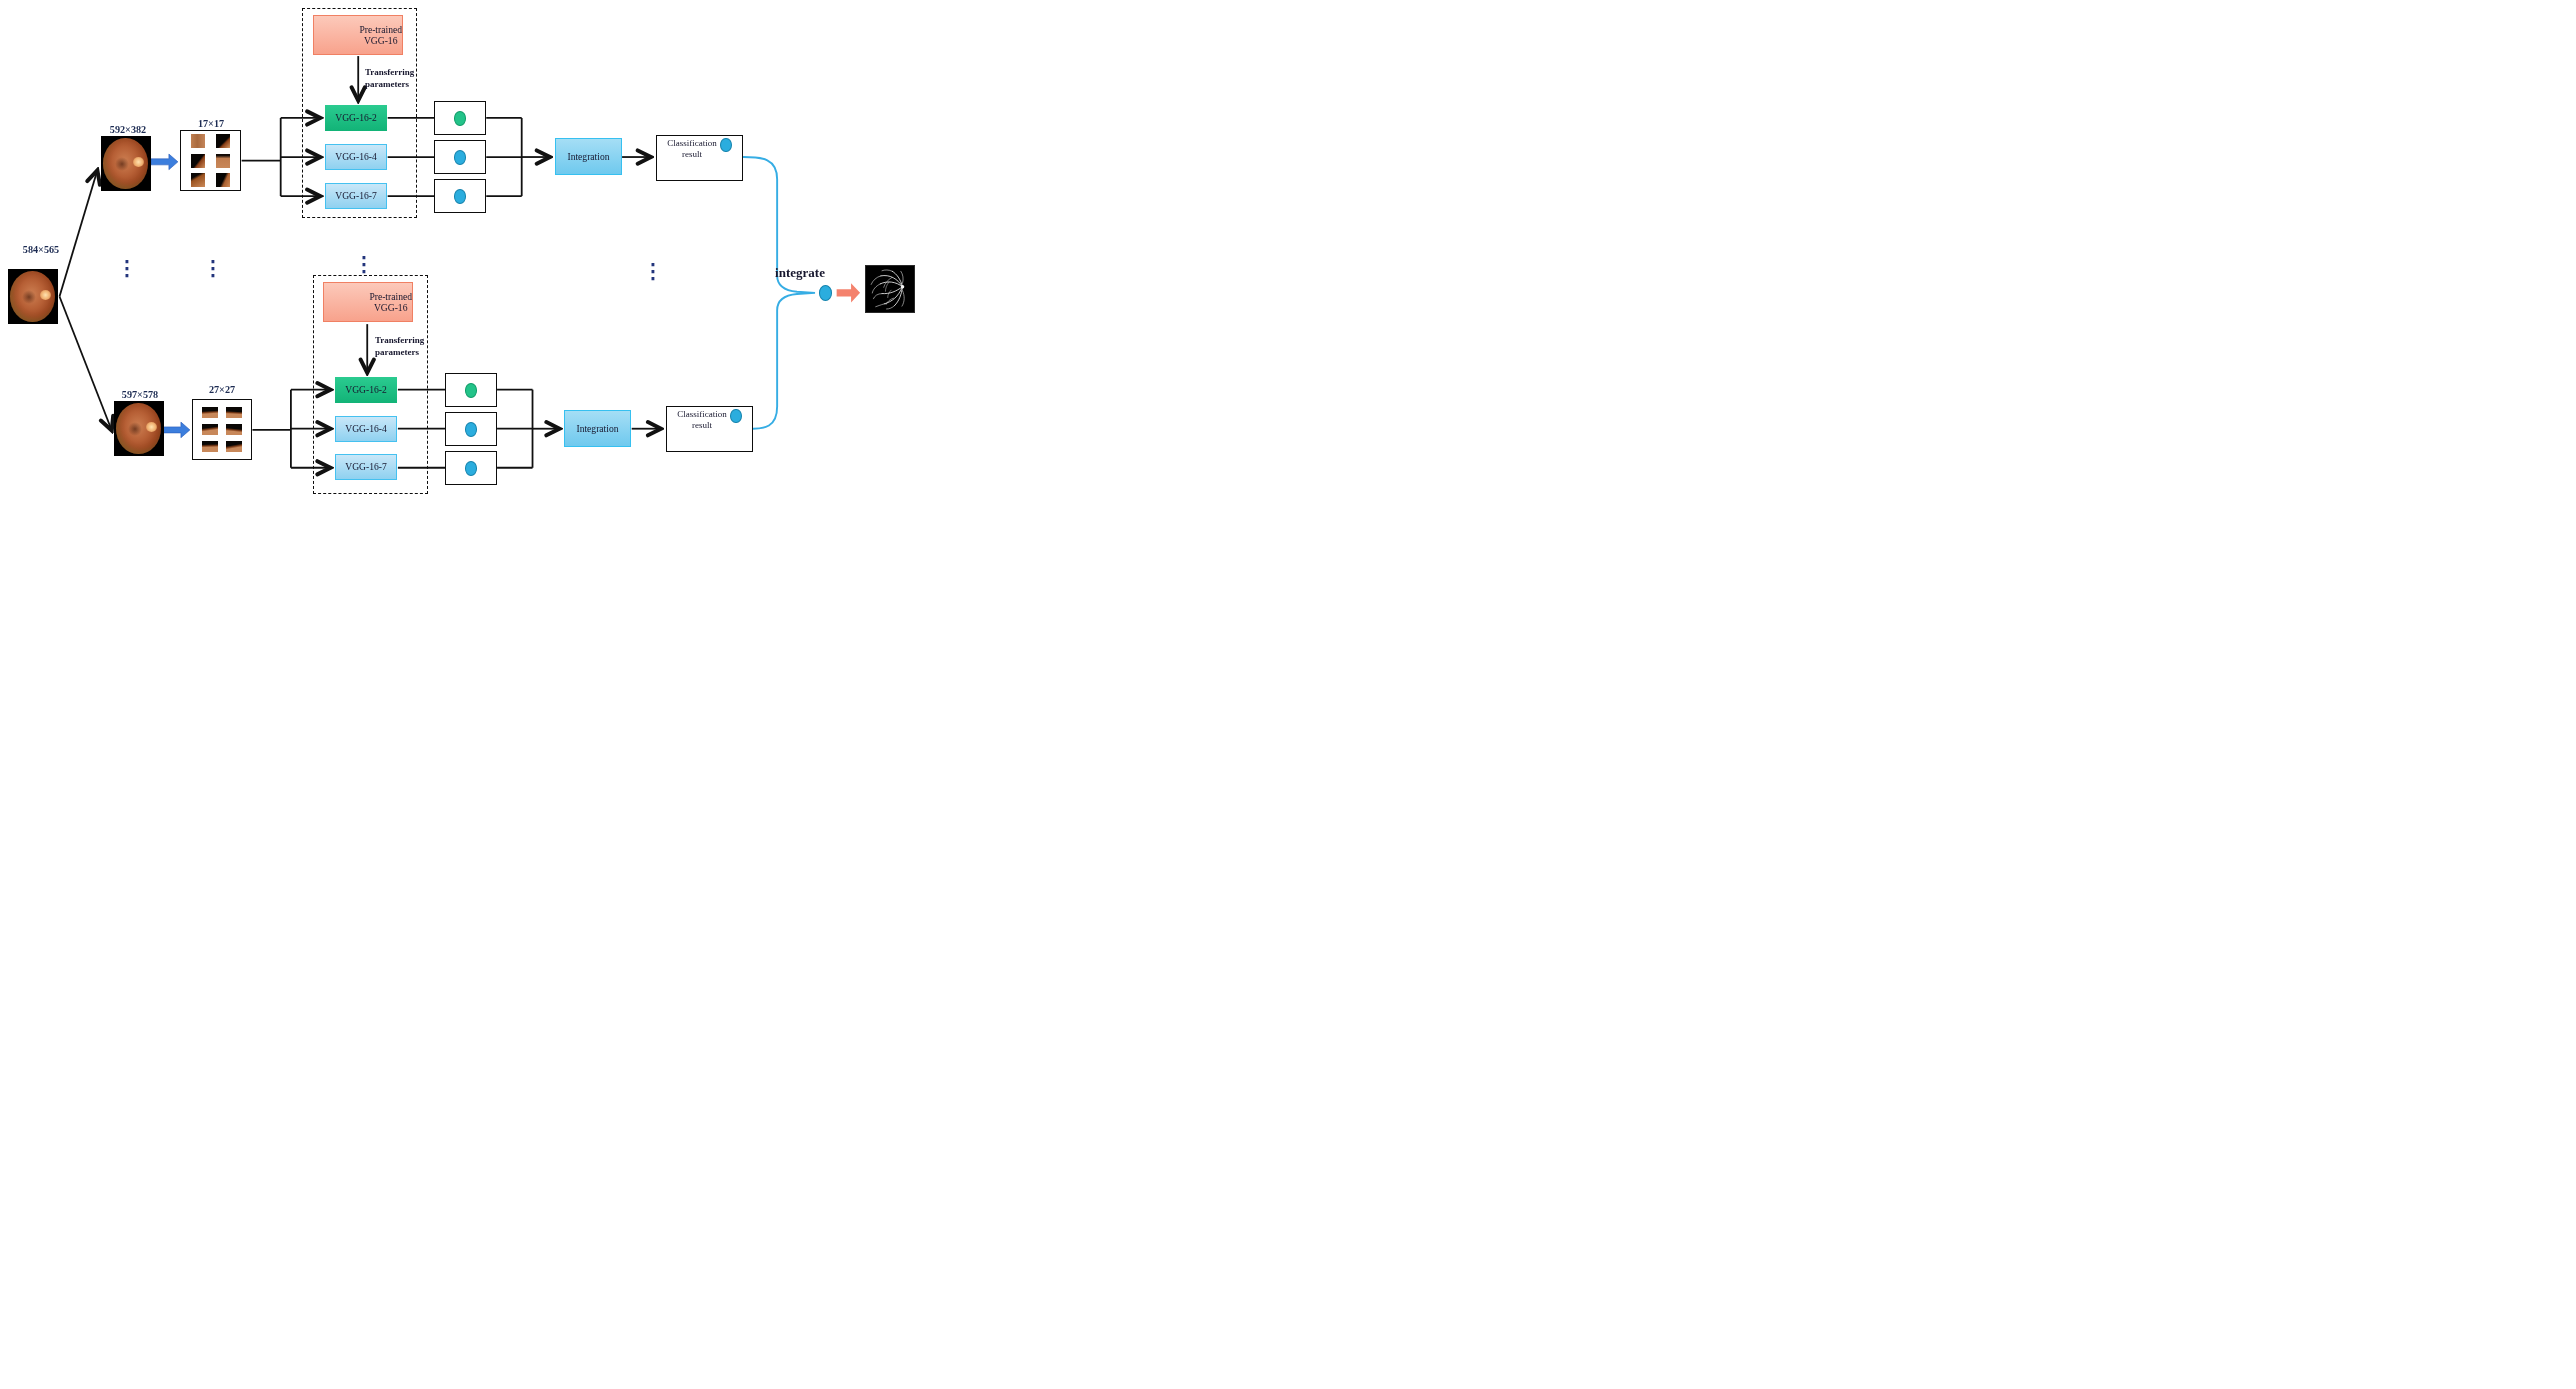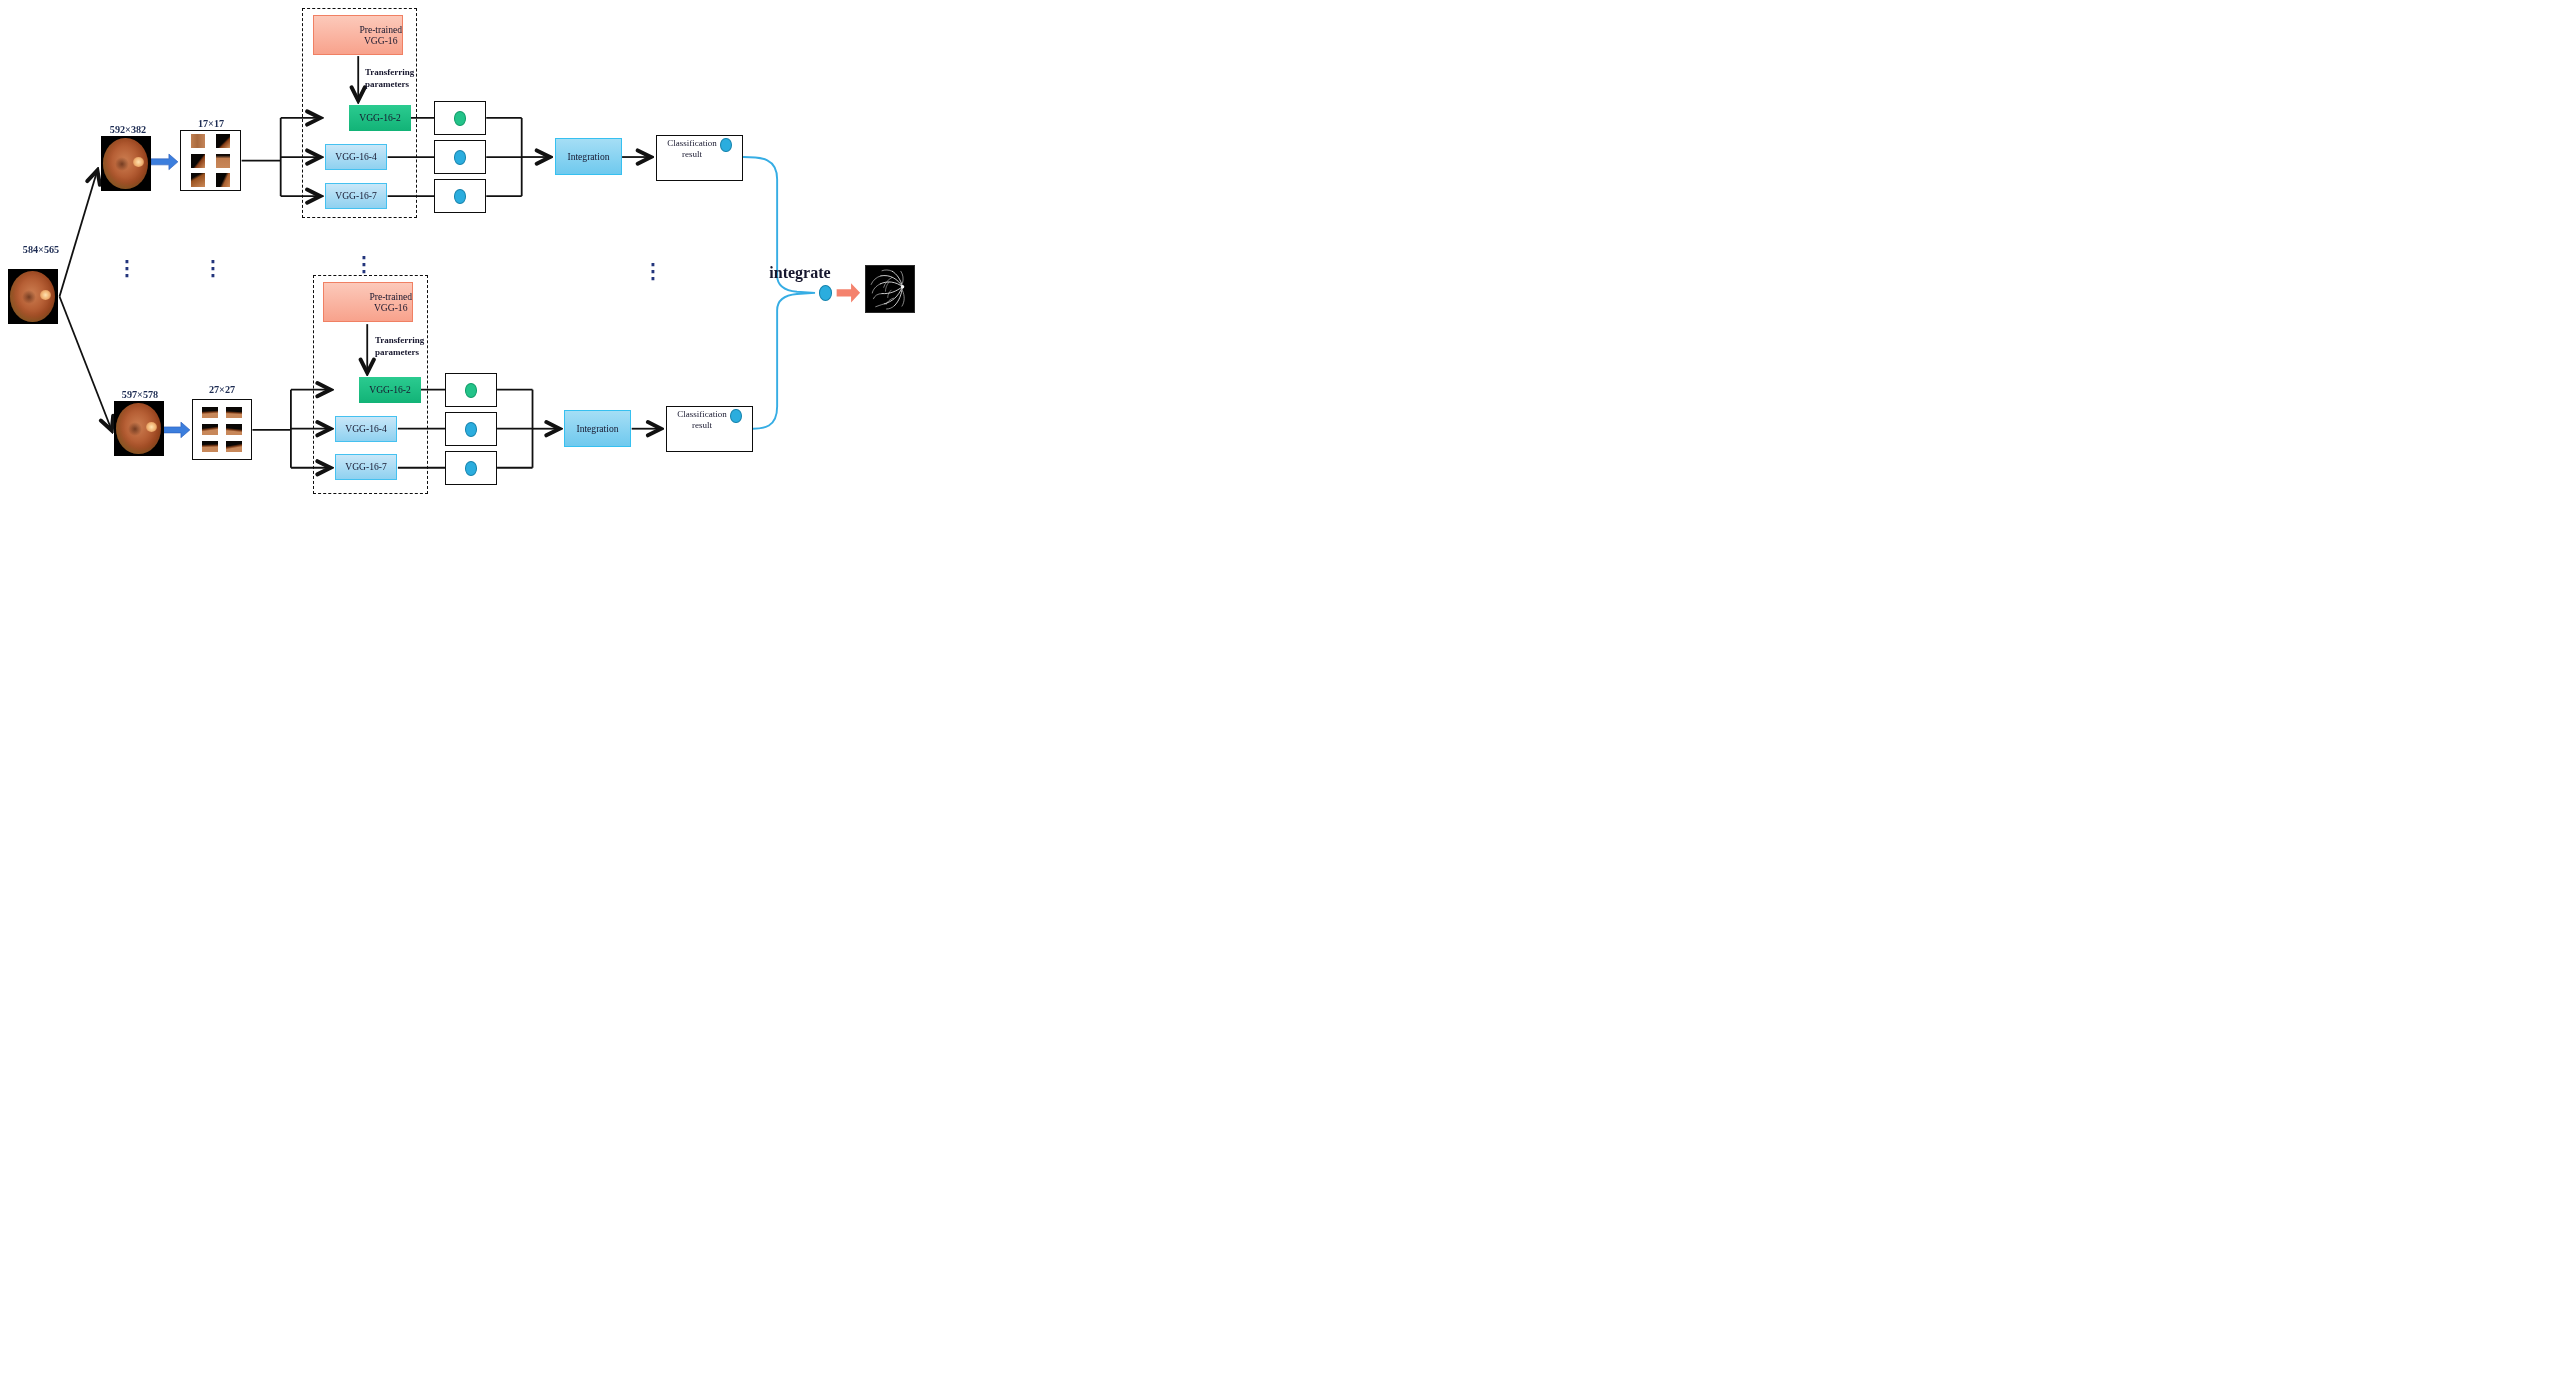--- a/index.html
+++ b/index.html
@@ -21,21 +21,21 @@
   .wires .brace{stroke:var(--brace);stroke-width:3.2;fill:none;stroke-linecap:round;}
   .wires .bluearrow{fill:var(--bluearrow);stroke:var(--bluearrow-b);stroke-width:1;}
   .wires .salmonarrow{fill:var(--salmon);}
   .lbl{position:absolute;white-space:nowrap;color:var(--dim-text);font-size:10.2px;font-weight:bold;transform:translate(-50%,-50%);}
   .boxtext{font-size:9.6px;line-height:1.18;text-align:center;color:var(--text);}
   .pinkbox{position:absolute;width:90px;height:40px;border:1.5px solid var(--pink-border);
     background:linear-gradient(180deg,var(--pink-top),var(--pink-bot));
     display:flex;align-items:center;justify-content:flex-end;}
   .dashbox{position:absolute;border:1.5px dashed #0d0d0d;}
   .vggbox{position:absolute;width:62px;height:26px;display:flex;align-items:center;justify-content:center;}
-  .vgg-green{background:linear-gradient(180deg,var(--green-top),var(--green-bot));border:none;margin-left:24px;}
+  .vgg-green{background:linear-gradient(180deg,var(--green-top),var(--green-bot));border:none;}
   .vgg-blue{background:linear-gradient(180deg,var(--blue-top),var(--blue-bot));border:1.5px solid var(--blue-border);}
   .transfer{position:absolute;width:60px;font-size:9px;line-height:1.3;color:var(--text);font-weight:bold;}
   .circlebox{position:absolute;width:52px;height:34px;background:#fff;border:1.8px solid #0d0d0d;
     display:flex;align-items:center;justify-content:center;}
   .ball{width:12.6px;height:15px;border-radius:50%;}
   .ball-green{background:var(--c-green);border:1.2px solid var(--c-green-b);}
   .ball-blue{background:var(--c-blue);border:1.2px solid var(--c-blue-b);}
   .intbox{position:absolute;width:67px;height:37px;border:1.5px solid var(--int-border);
     background:linear-gradient(180deg,var(--int-top),var(--int-bot));
     display:flex;align-items:center;justify-content:center;}
@@ -62,21 +62,21 @@
   .pt4{background:linear-gradient(180deg,#120a06 10%,#c07c4e 32%,#c88759 100%);}
   .pt5{background:linear-gradient(150deg,#0a0604 26%,#99511f 40%,#cc8b5a 100%);}
   .pt6{background:linear-gradient(115deg,#060402 50%,#aa6030 64%,#d08c58 100%);}
   .pb1{background:linear-gradient(176deg,#0a0705 36%,#7a3a16 48%,#c8885a 60%);}
   .pb2{background:linear-gradient(183deg,#0a0705 40%,#7a3a16 52%,#c8885a 63%);}
   .pb3{background:linear-gradient(172deg,#0a0705 34%,#7a3a16 46%,#c8885a 58%);}
   .pb4{background:linear-gradient(186deg,#0a0705 42%,#7a3a16 54%,#c8885a 66%);}
   .pb5{background:linear-gradient(178deg,#0a0705 30%,#7a3a16 44%,#c8885a 56%);}
   .pb6{background:linear-gradient(170deg,#0a0705 38%,#7a3a16 50%,#c8885a 62%);}
   .dots{position:absolute;color:var(--dots);font-size:20.4px;line-height:.8;font-weight:bold;transform:translateX(-50%);}
-  .integrate-lbl{position:absolute;font-size:16px;font-weight:bold;color:var(--text);transform:translate(-50%,-50%);white-space:nowrap;}
+  .integrate-lbl{position:absolute;font-size:13px;font-weight:bold;color:var(--text);transform:translate(-50%,-50%);white-space:nowrap;}
   .vesselbox{position:absolute;background:#000;border:0.6px solid #2a2a2a;}
   .vesselbox svg{display:block;width:100%;height:100%;}
   .vesselbox path{stroke:#e9e9e9;fill:none;stroke-linecap:round;}
 </style>
 </head>
 <body>
 
 <div class="canvas">
 
   <svg class="wires" viewBox="0 0 1544 833">

